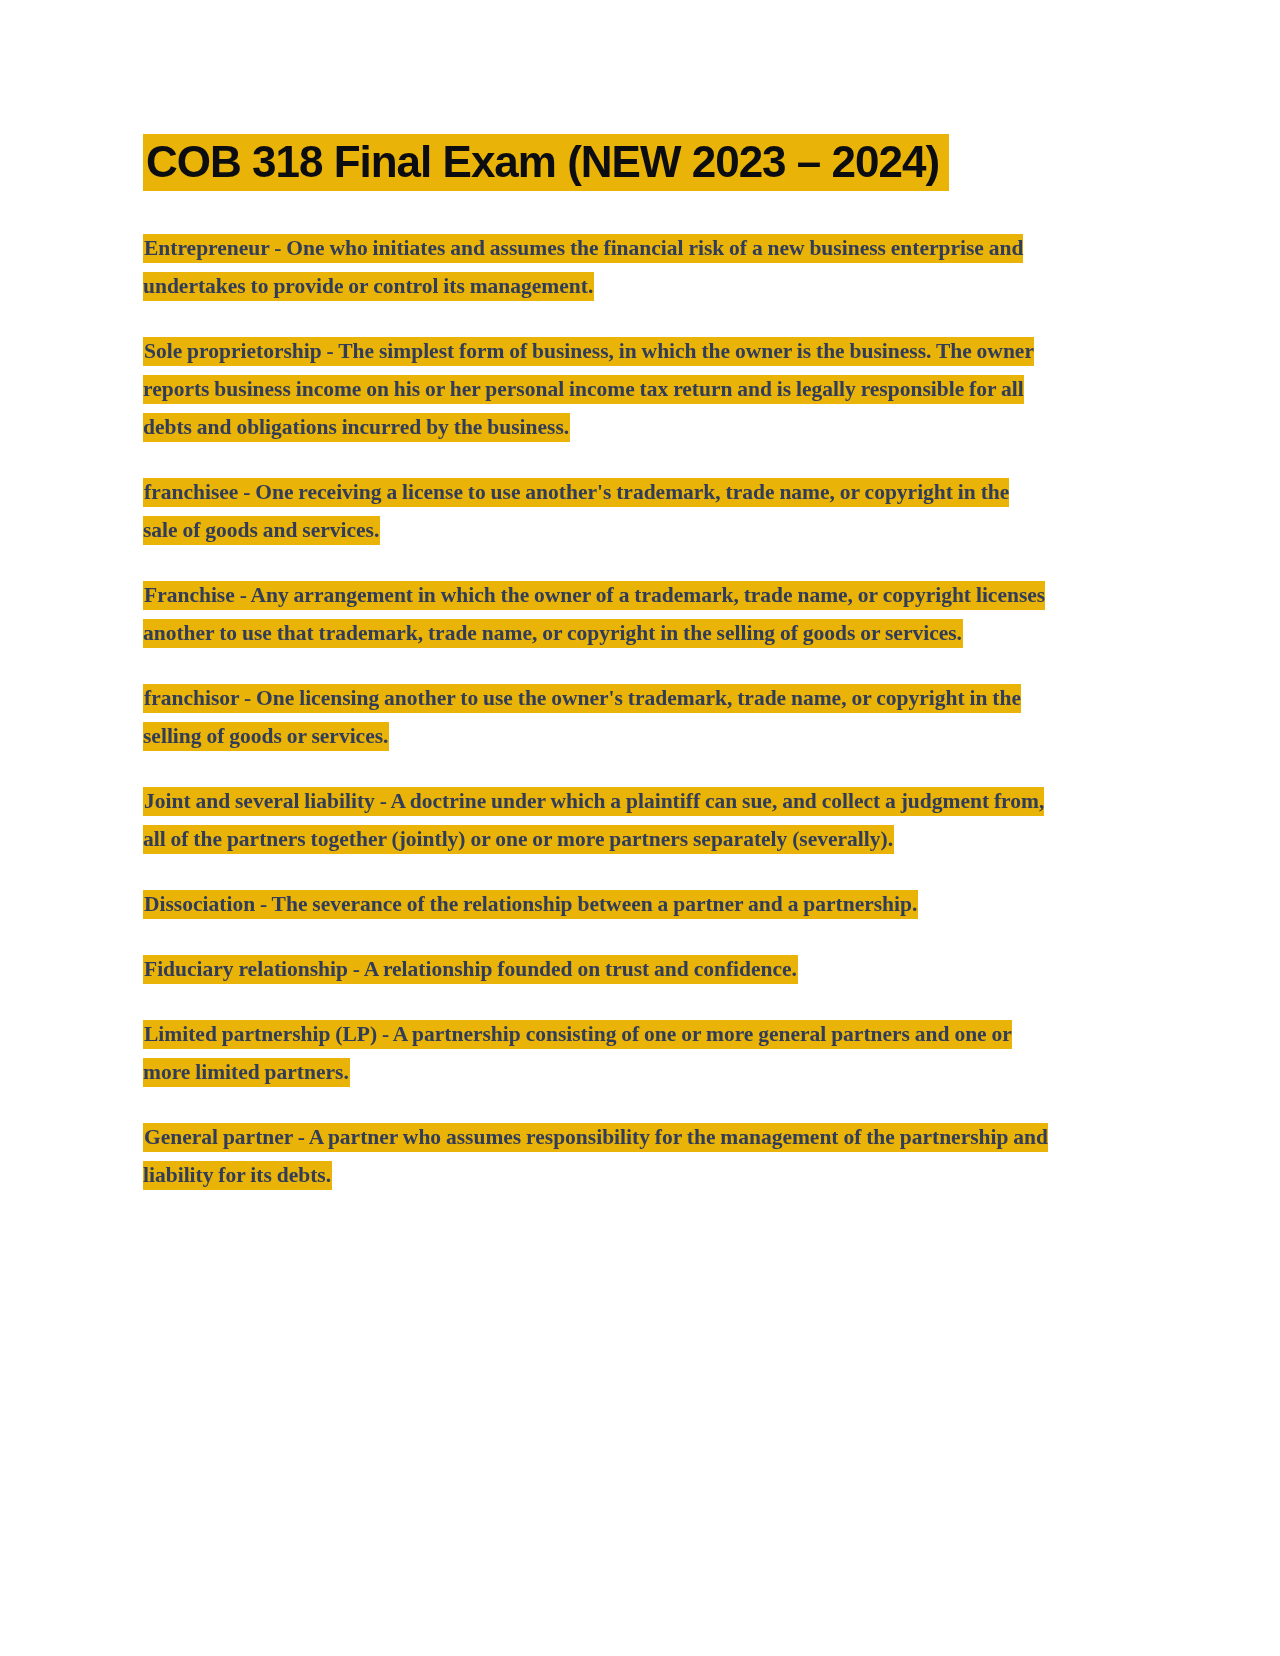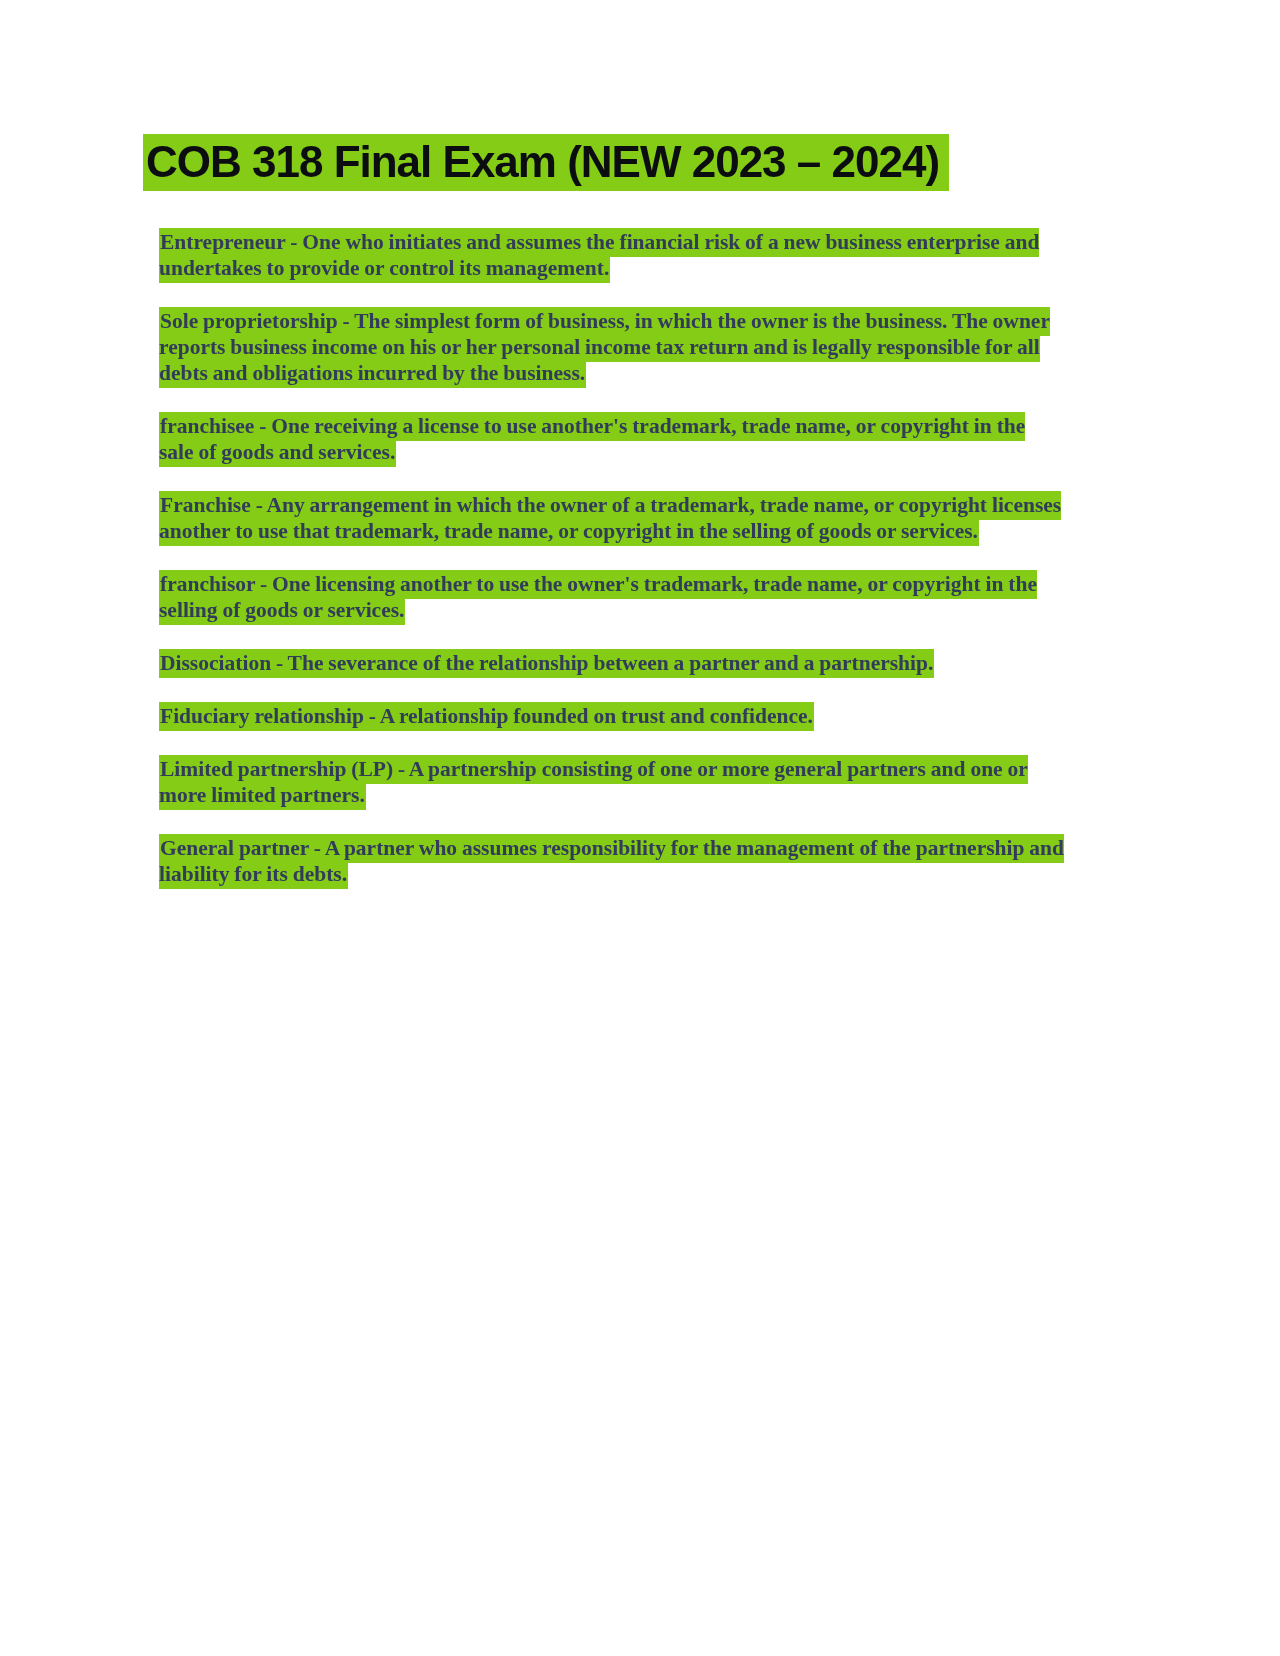--- a/index.html
+++ b/index.html
@@ -27,29 +27,29 @@
     letter-spacing: -1px;
     color: #0c0d10;
     margin: 0 0 40px 0;
     line-height: 1.25;
   }
   .doc-title .hl {
     padding: 3px 10px 5px 3px;
   }
   .para {
     width: 905px;
-    margin: 0 0 27px 16px;
+    margin: 0 0 27px 0;
     font-size: 21.5px;
     font-weight: 700;
-    line-height: 26px;
+    line-height: 38px;
     color: #313c59;
     word-spacing: -0.5px;
   }
   .hl {
-    background: #84cc16;
+    background: #eab308;
     color: inherit;
     padding: 2px 1px 3px 1px;
   }
 </style>
 </head>
 <body>
 
 <div class="page">
 
   <h1 class="doc-title"><span class="hl">COB 318 Final Exam (NEW 2023 – 2024)</span></h1>
@@ -58,20 +58,21 @@
 
   <p class="para"><span class="hl">Sole proprietorship - The simplest form of business, in which the owner is the business. The owner reports business income on his or her personal income tax return and is legally responsible for all debts and obligations incurred by the business.</span></p>
 
   <p class="para"><span class="hl">franchisee - One receiving a license to use another's trademark, trade name, or copyright in the sale of goods and services.</span></p>
 
   <p class="para"><span class="hl">Franchise - Any arrangement in which the owner of a trademark, trade name, or copyright licenses another to use that trademark, trade name, or copyright in the selling of goods or services.</span></p>
 
 
   <p class="para"><span class="hl">franchisor - One licensing another to use the owner's trademark, trade name, or copyright in the selling of goods or services.</span></p>
 
+  <p class="para"><span class="hl">Joint and several liability - A doctrine under which a plaintiff can sue, and collect a judgment from, all of the partners together (jointly) or one or more partners separately (severally).</span></p>
 
 
   <p class="para"><span class="hl">Dissociation - The severance of the relationship between a partner and a partnership.</span></p>
 
   <p class="para"><span class="hl">Fiduciary relationship - A relationship founded on trust and confidence.</span></p>
 
   <p class="para"><span class="hl">Limited partnership (LP) - A partnership consisting of one or more general partners and one or more limited partners.</span></p>
 
   <p class="para"><span class="hl">General partner - A partner who assumes responsibility for the management of the partnership and liability for its debts.</span></p>
 

